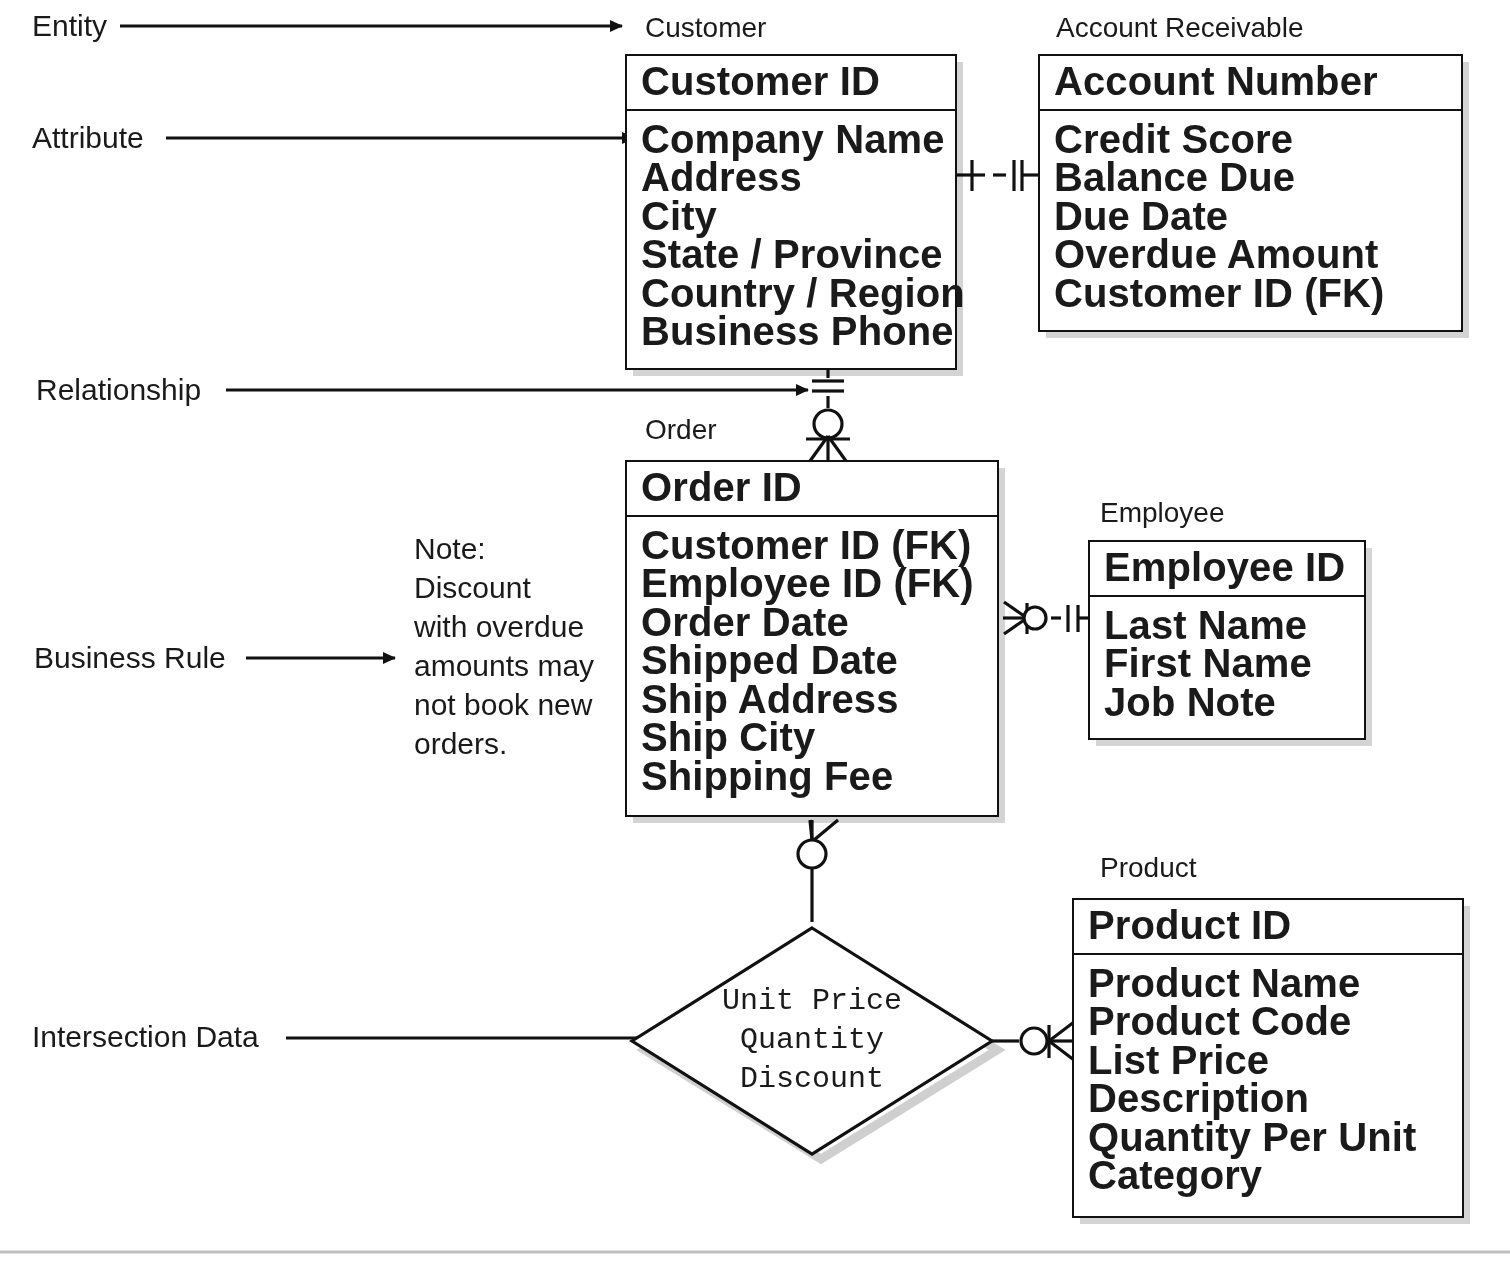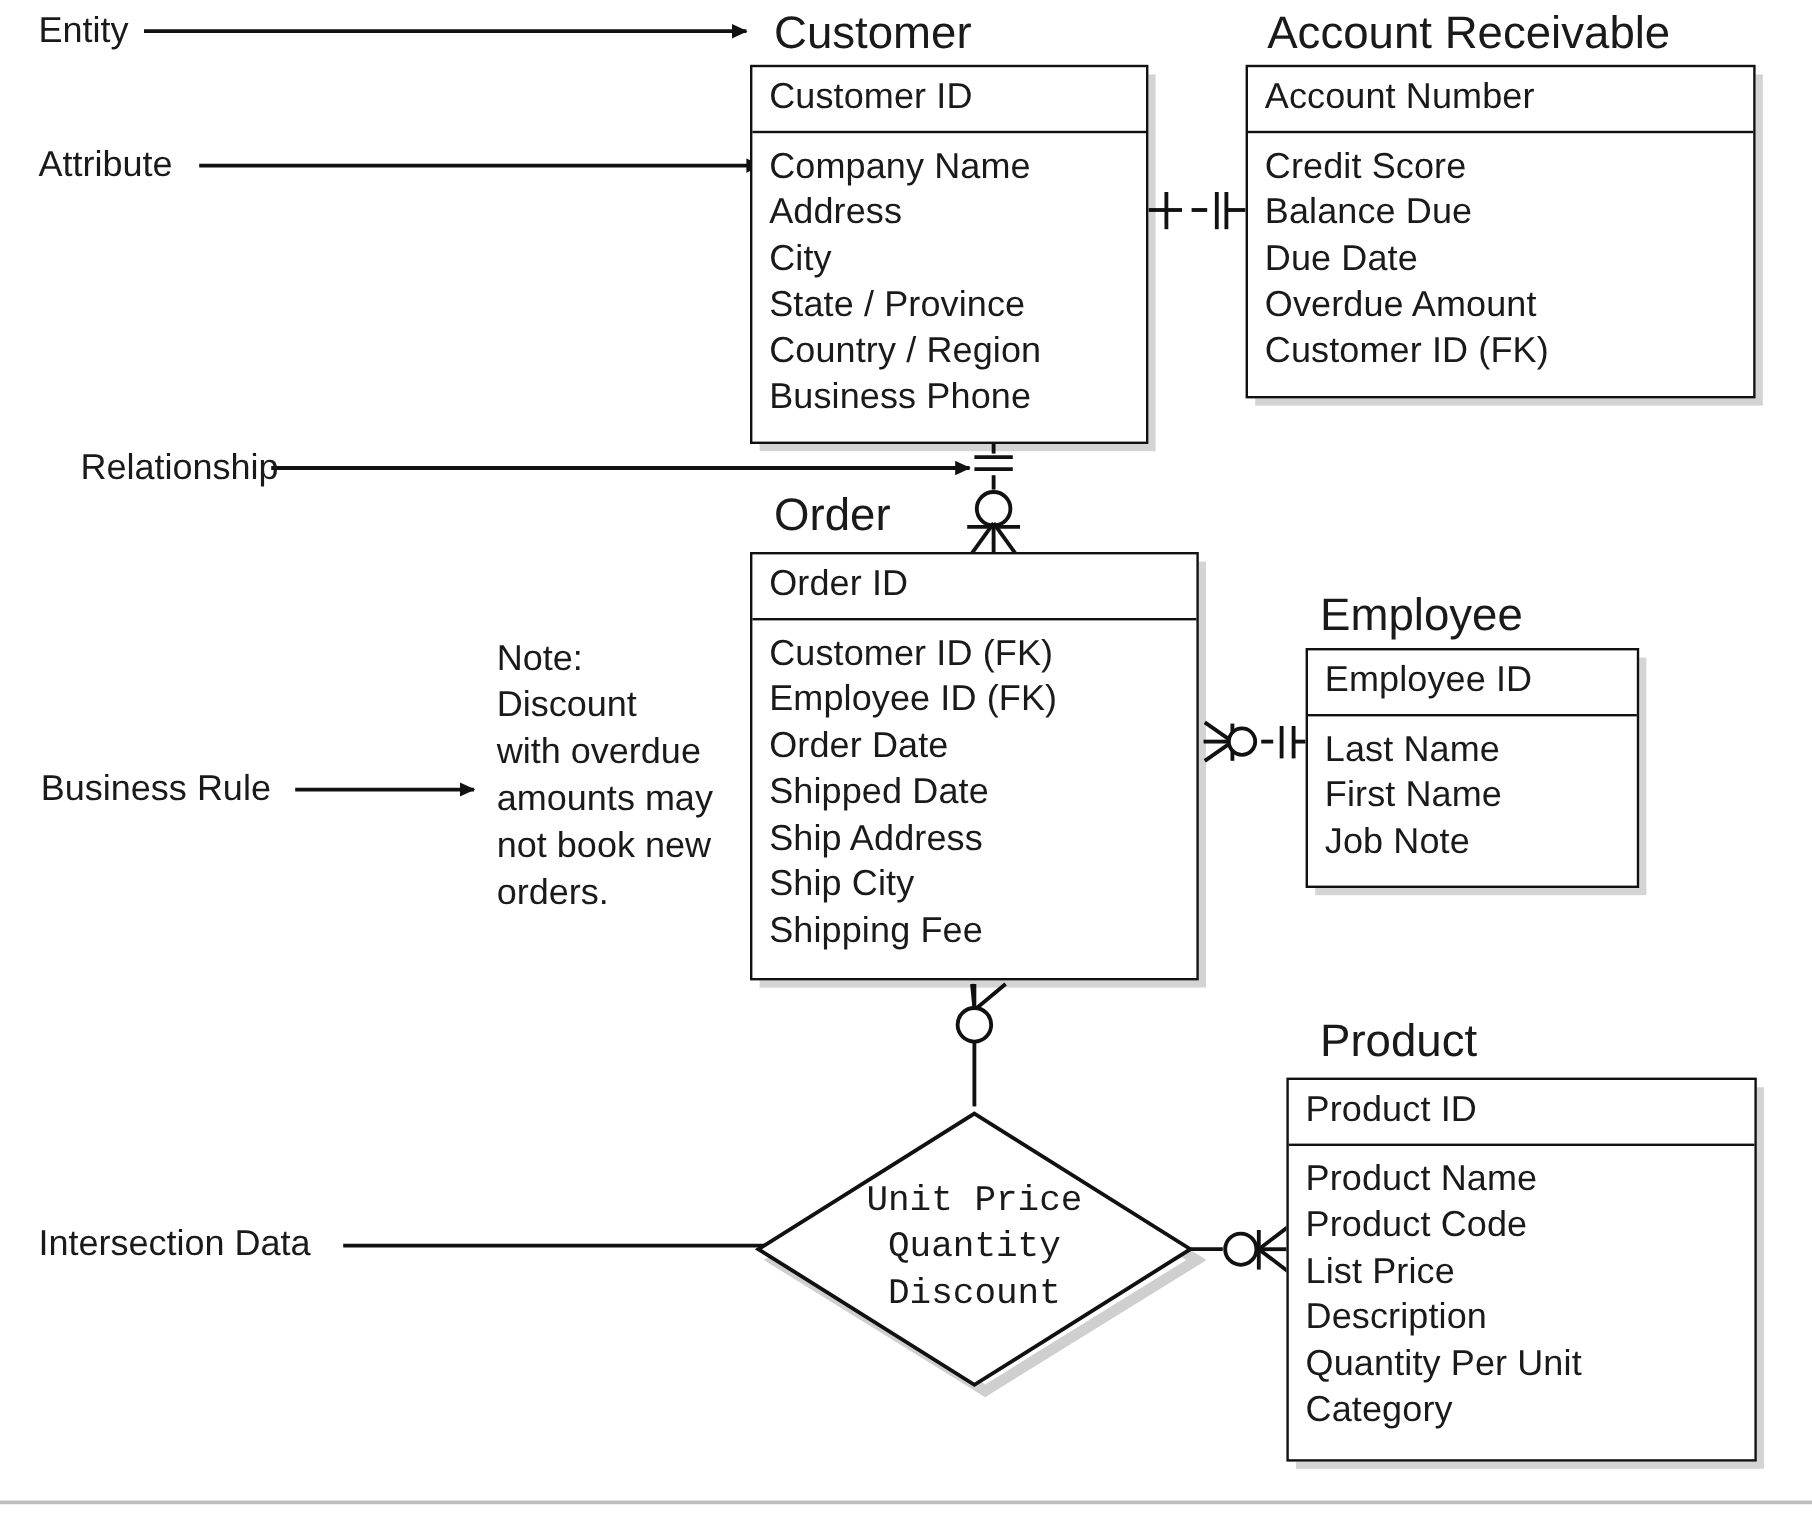--- a/index.html
+++ b/index.html
@@ -32,29 +32,29 @@
     box-shadow: 7px 7px 0 -1px rgba(0,0,0,0.17);
   }
   .entity .pk-row {
     border-bottom: 2.5px solid #111111;
     padding: 6px 14px 8px 14px;
   }
   .entity .attr-rows {
     padding: 9px 14px 14px 14px;
   }
   .entity .field {
-    font-size: 30px;
+    font-size: 40px;
     line-height: 38.5px;
     letter-spacing: 0.1px;
     white-space: nowrap;
-    font-weight: 400;
+    font-weight: 700;
   }
   .entity-title {
     position: absolute;
-    font-size: 38px;
+    font-size: 28px;
     line-height: 32px;
     white-space: nowrap;
     font-weight: 400;
   }
 
   
   .legend-label {
     position: absolute;
     font-size: 30px;
     line-height: 34px;
@@ -160,21 +160,21 @@
       <line x1="1049" y1="1041" x2="1074" y2="1022"></line>
       <line x1="1049" y1="1041" x2="1074" y2="1041"></line>
       <line x1="1049" y1="1041" x2="1074" y2="1060"></line>
     </g>
 
     <line x1="0" y1="1252" x2="1510" y2="1252" stroke="#bfbfbf" stroke-width="3"></line>
   </svg>
 
   <div class="legend-label" style="left:32px; top:9px;">Entity</div>
   <div class="legend-label" style="left:32px; top:121px;">Attribute</div>
-  <div class="legend-label" style="left:36px; top:373px;margin-left:31px;">Relationship</div>
+  <div class="legend-label" style="left:36px; top:373px;">Relationship</div>
   <div class="legend-label" style="left:34px; top:641px;">Business Rule</div>
   <div class="legend-label" style="left:32px; top:1020px;">Intersection Data</div>
 
   <div class="entity-title" style="left:645px; top:12px;">Customer</div>
   <div class="entity" style="left:625px; top:54px; width:332px; height:316px;">
     <div class="pk-row">
       <div class="field">Customer ID</div>
     </div>
     <div class="attr-rows">
       <div class="field">Company Name</div>

